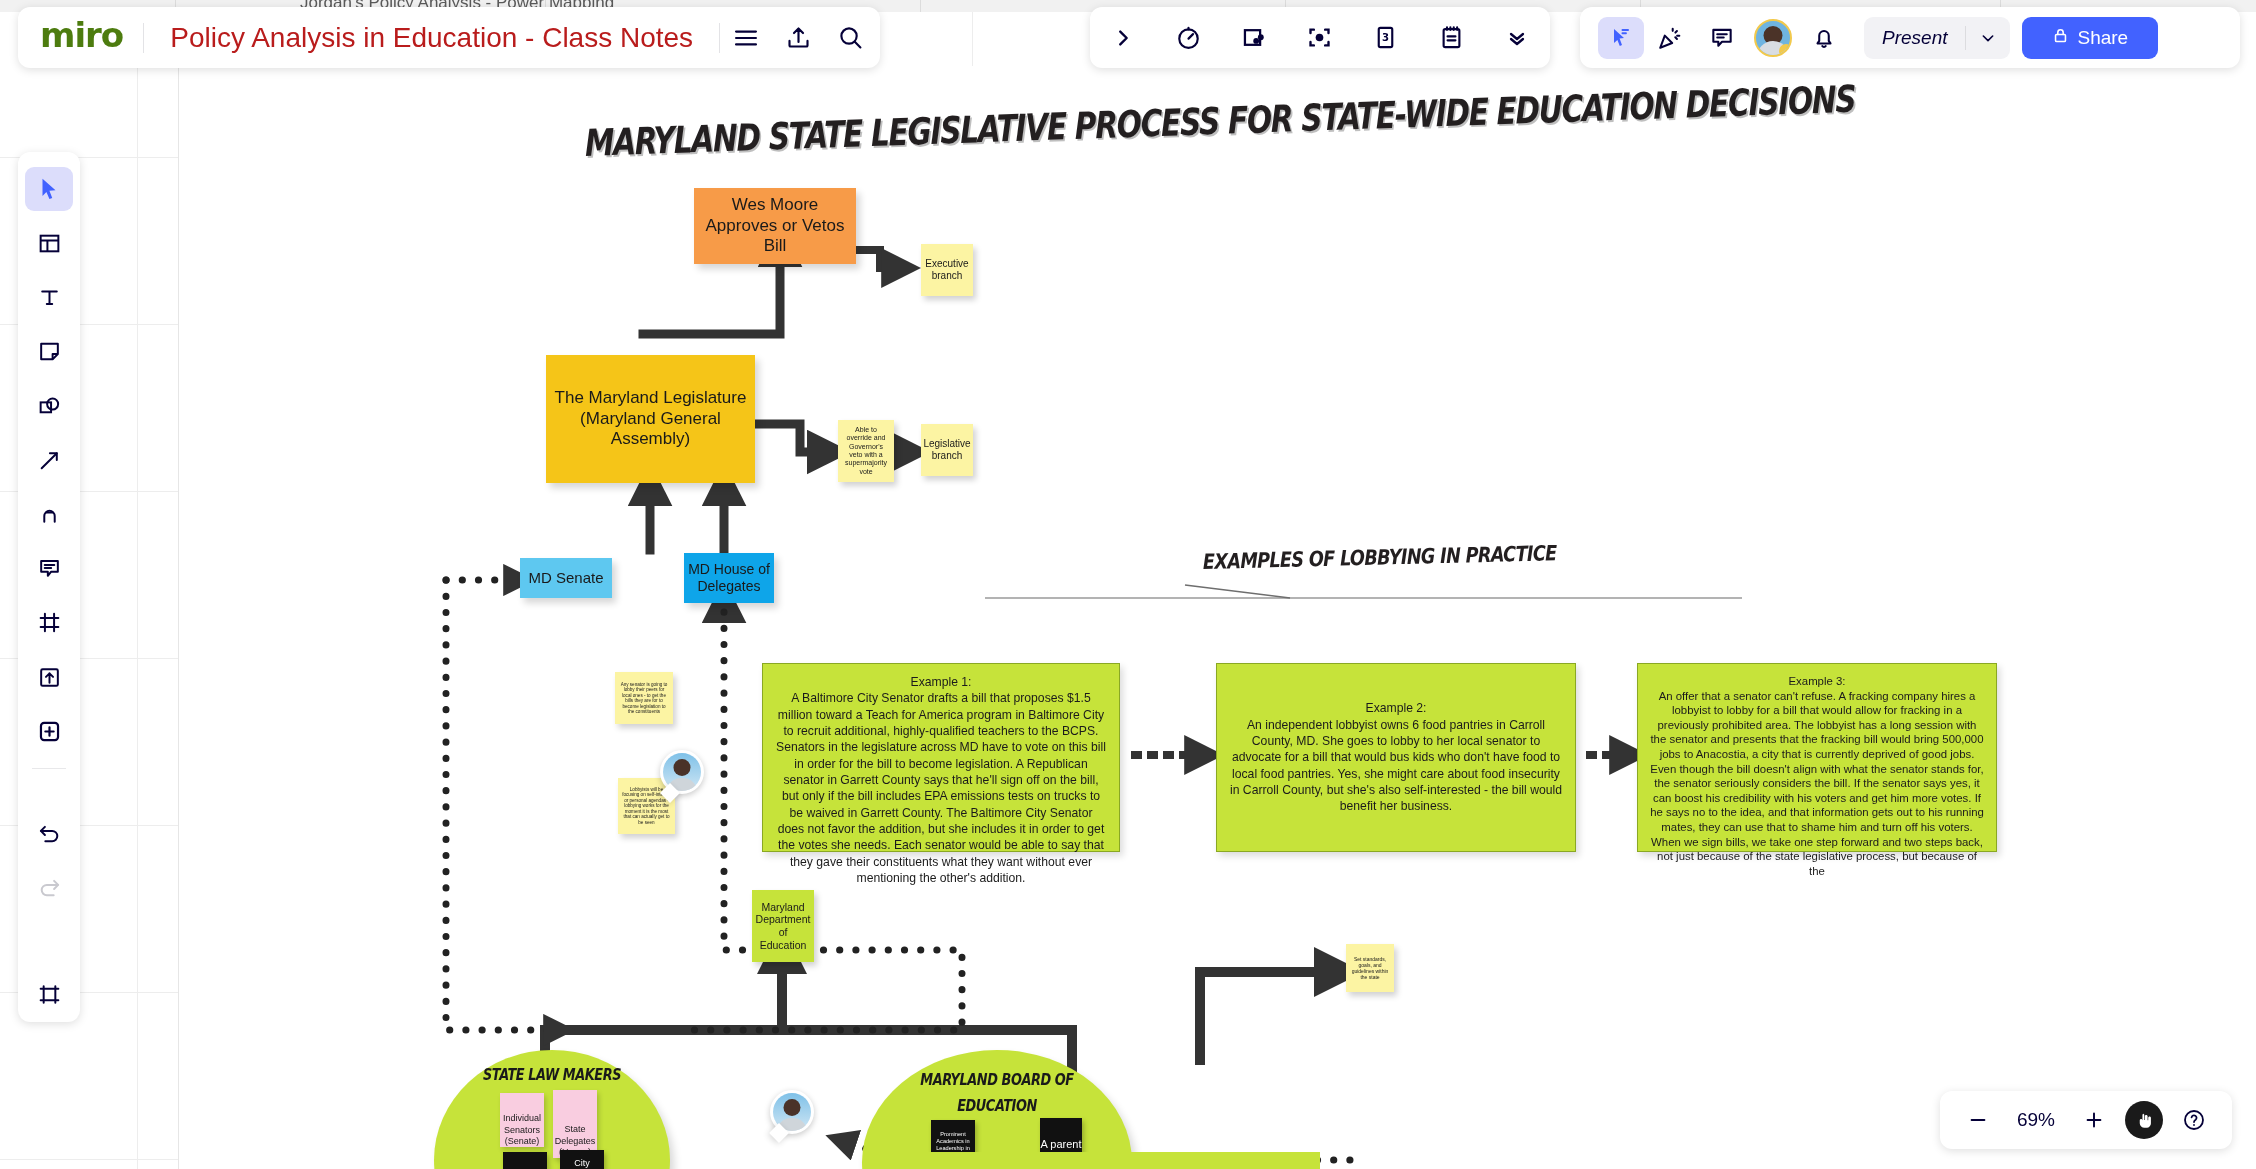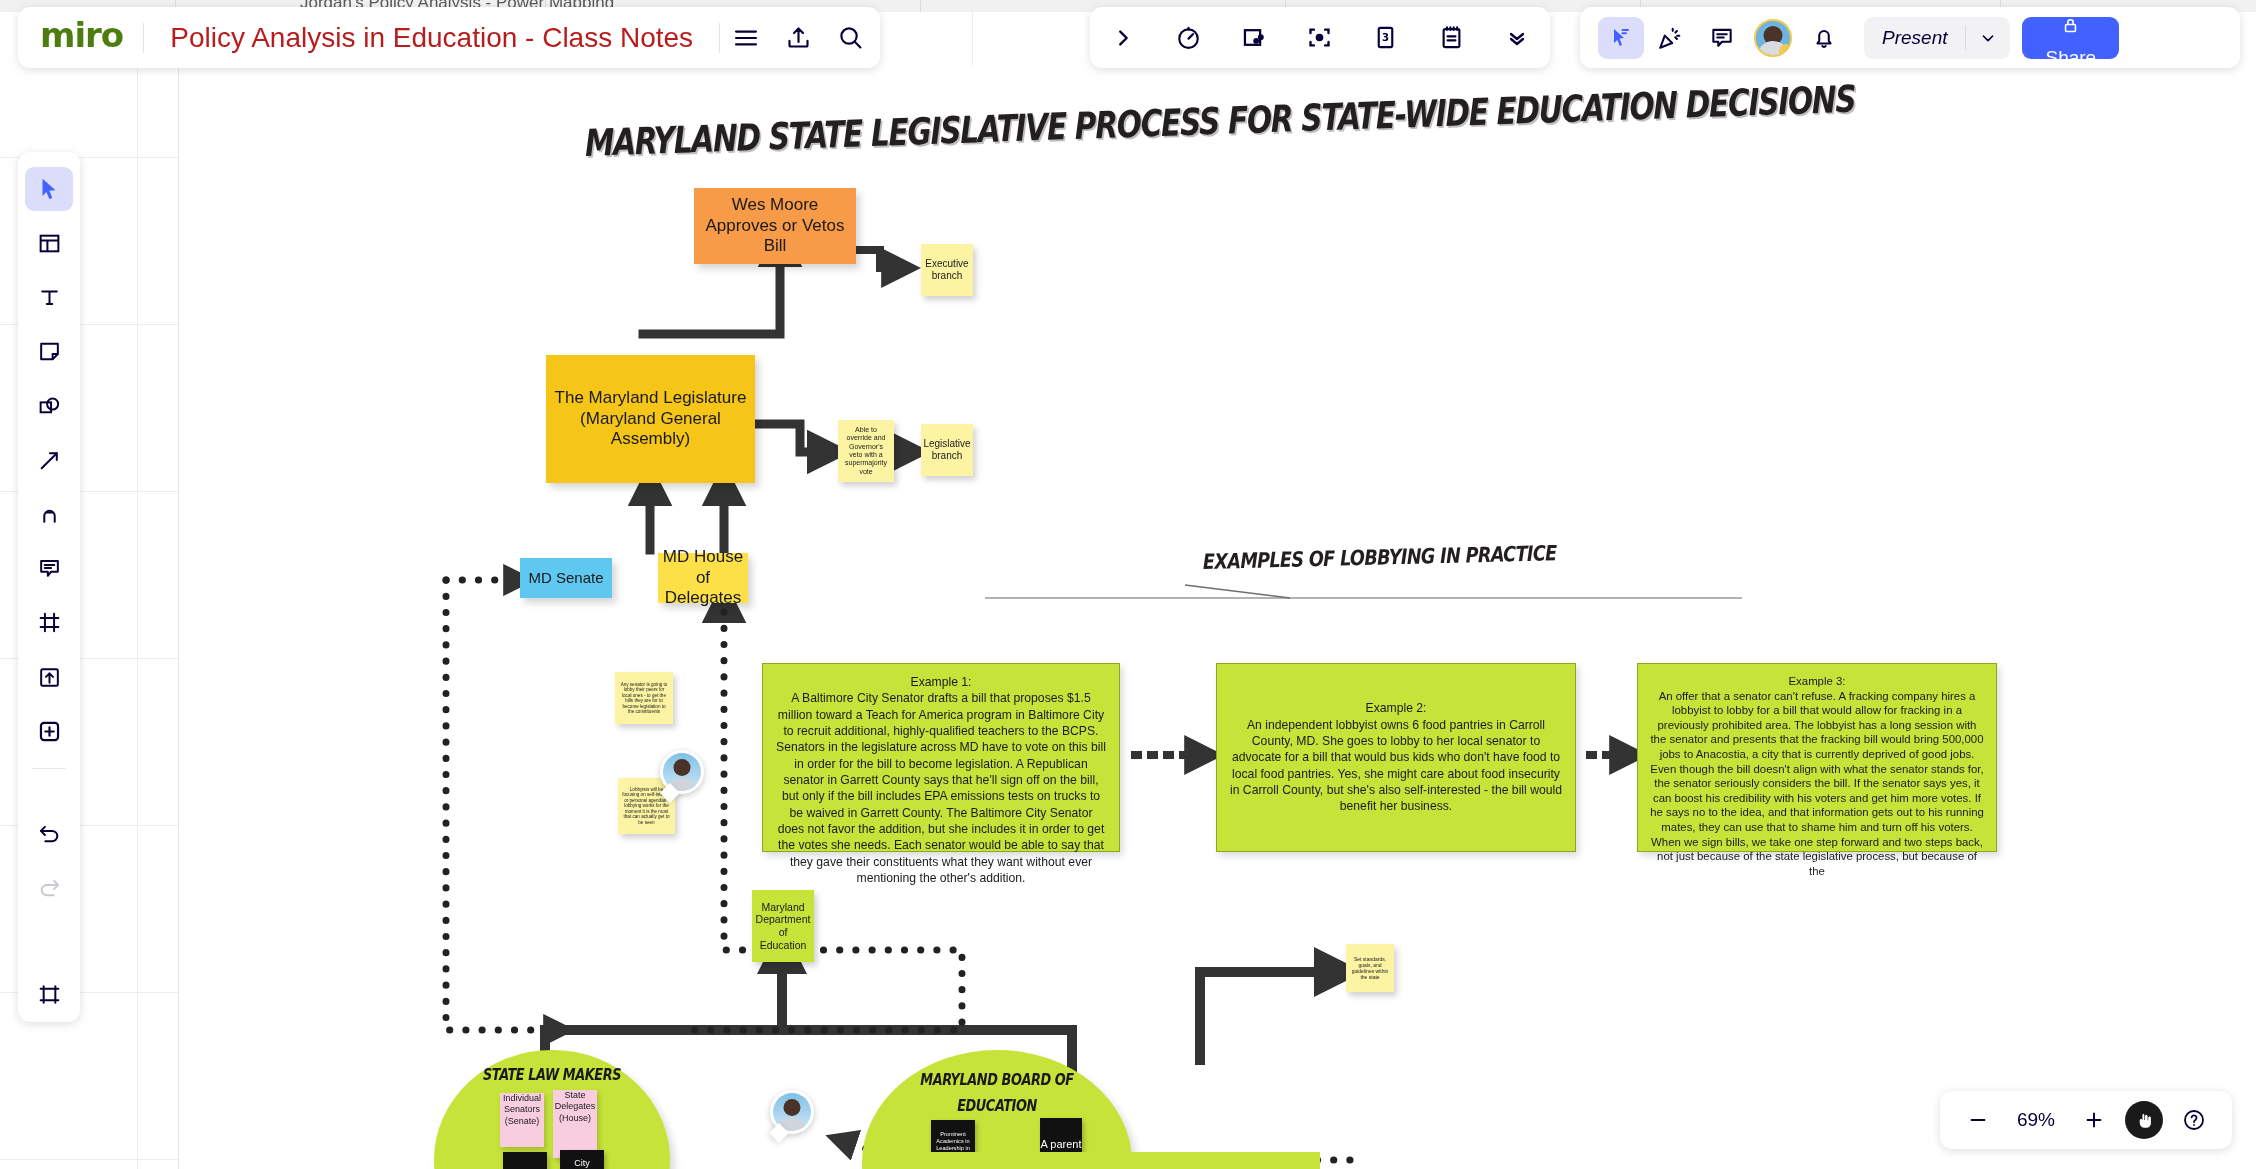--- a/index.html
+++ b/index.html
@@ -101,23 +101,22 @@
   .present-grp{
     display:flex; align-items:center; background:#f2f2f5; border-radius:9px;
     height:42px; margin-left:14px; cursor:pointer;font-style:italic;
   }
   .present-grp .lbl{ padding:0 18px; font-size:19px; color:#050038; font-weight:500;}
   .present-grp .sep{ width:1px;height:24px;background:#dcdcdf;}
   .present-grp .car{ padding:0 14px; display:flex; align-items:center;}
   .share-btn{
     display:flex;align-items:center;gap:8px;
     background:#4262ff; color:#fff; height:42px; border-radius:9px;
-    padding:0 23px; font-size:19px; font-weight:500; margin-left:12px; cursor:pointer;
+    padding:0 30px; font-size:19px; font-weight:500; margin-left:12px; cursor:pointer;
     border:none;
-    flex-direction:column;
   }
 
   
   .rail{
     position:absolute; left:18px; top:152px; width:62px; height:870px;
     background:#fff; border-radius:12px; box-shadow:0 2px 10px rgba(0,0,0,.13);
     display:flex; flex-direction:column; align-items:center; padding-top:10px; z-index:25;
   }
   .rail-item{
     width:48px;height:48px;margin:5px 0;border-radius:9px;
@@ -183,21 +182,21 @@
   }
   .ell-label{
     position:absolute; width:100%; text-align:center;
     font-family:"DejaVu Sans", sans-serif;
     font-weight:700; font-style:italic; color:#1a1a1a;
     transform: scaleX(0.86); letter-spacing:-0.5px;
   }
   .pink-note{
     position:absolute; background:#f9cde0; color:#1a1a1a;
     font-size:9px; line-height:1.25; text-align:center;
-    display:flex;align-items:flex-start;justify-content:center;
+    display:flex;align-items:flex-end;justify-content:center;
     box-shadow:2px 3px 5px rgba(0,0,0,.18);
   }
   .black-note{
     position:absolute; background:#111; color:#fff;
     font-size:9px; line-height:1.25; text-align:center;
     display:flex;align-items:center;justify-content:center;
     box-shadow:2px 3px 5px rgba(0,0,0,.24);
   }
   .cursor-av{
     position:absolute; width:44px;height:44px;border-radius:50%;
@@ -285,21 +284,21 @@
   <div class="sticky" style="left:838px; top:420px; width:56px; height:62px; background:#fcf4a3; font-size:7px;">
     <span>Able to override and Governor's veto with a supermajority vote</span>
   </div>
   <div class="sticky" style="left:921px; top:424px; width:52px; height:52px; background:#fcf4a3; font-size:10px;">
     <span>Legislative branch</span>
   </div>
 
   <div class="shape" style="left:520px; top:558px; width:92px; height:40px; background:#5ec8f0; font-size:15px;">
     <span>MD Senate</span>
   </div>
-  <div class="shape" style="left:658px; top:553px; width:90px; height:50px; background:#fde047; font-size:17px;">
+  <div class="shape" style="left:684px; top:553px; width:90px; height:50px; background:#0ea5e9; font-size:14px;">
     <span>MD House of Delegates</span>
   </div>
 
   <div class="sticky" style="left:615px; top:672px; width:58px; height:52px; background:#fcf4a3; font-size:4.6px;">
     <span>Any senator is going to lobby their peers for local ones - to get the bills they are for to become legislation to the constituents</span>
   </div>
   <div class="sticky" style="left:618px; top:778px; width:57px; height:56px; background:#fcf4a3; font-size:4.6px;">
     <span>Lobbyists will be focusing on self-interest or personal agendas - lobbying works for the moment it is the most that can actually get to be seen</span>
   </div>
   <div class="cursor-av" style="left:660px; top:750px;">

